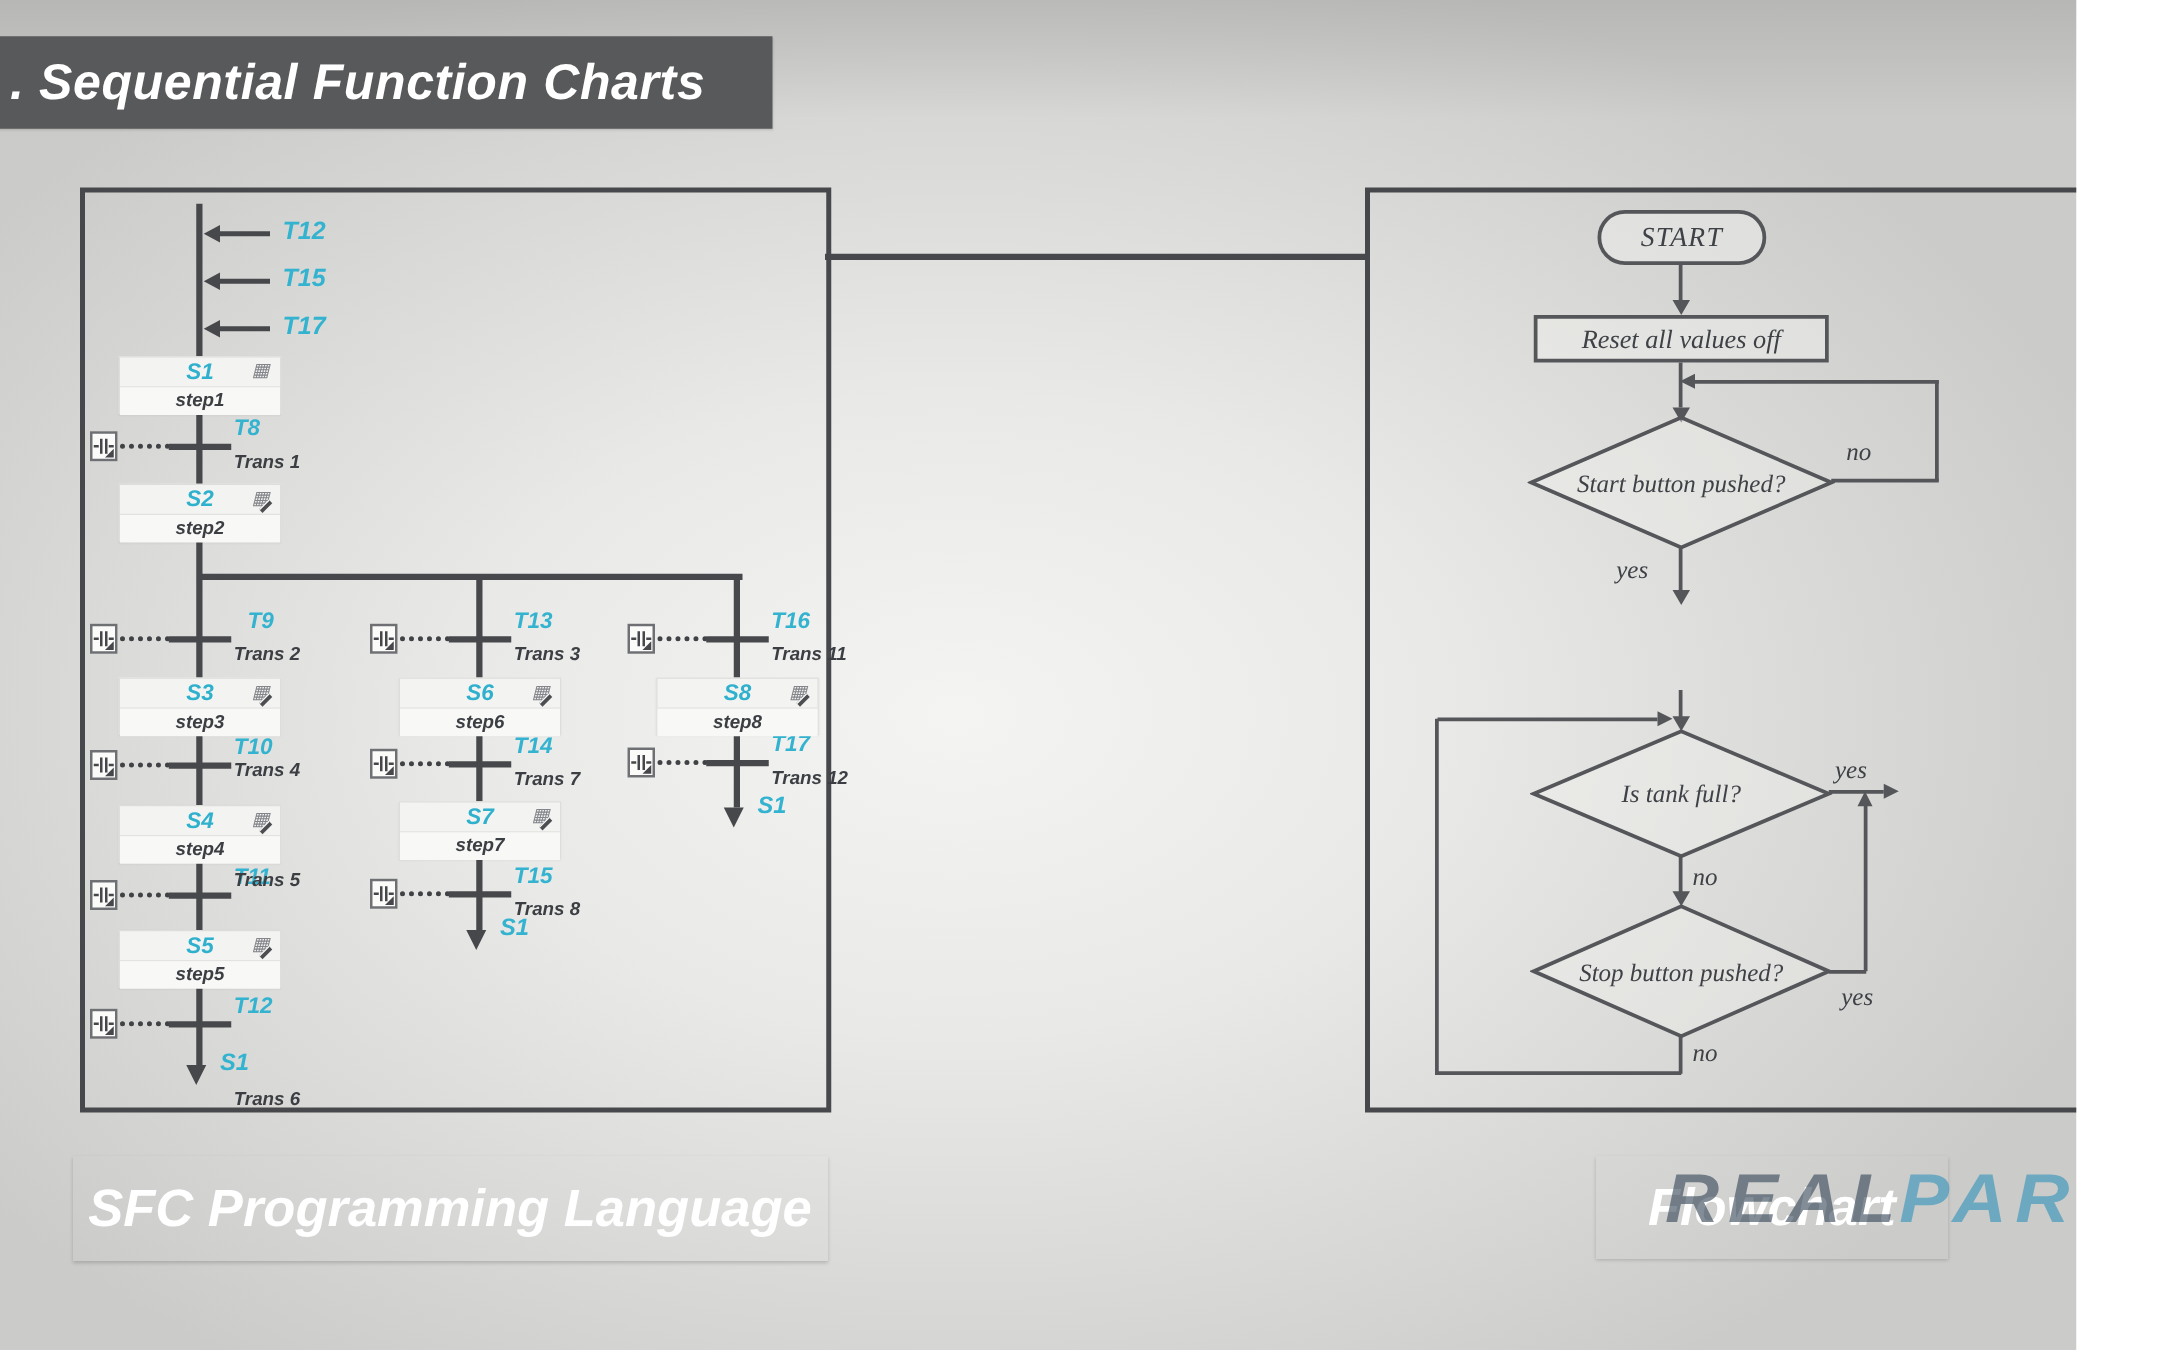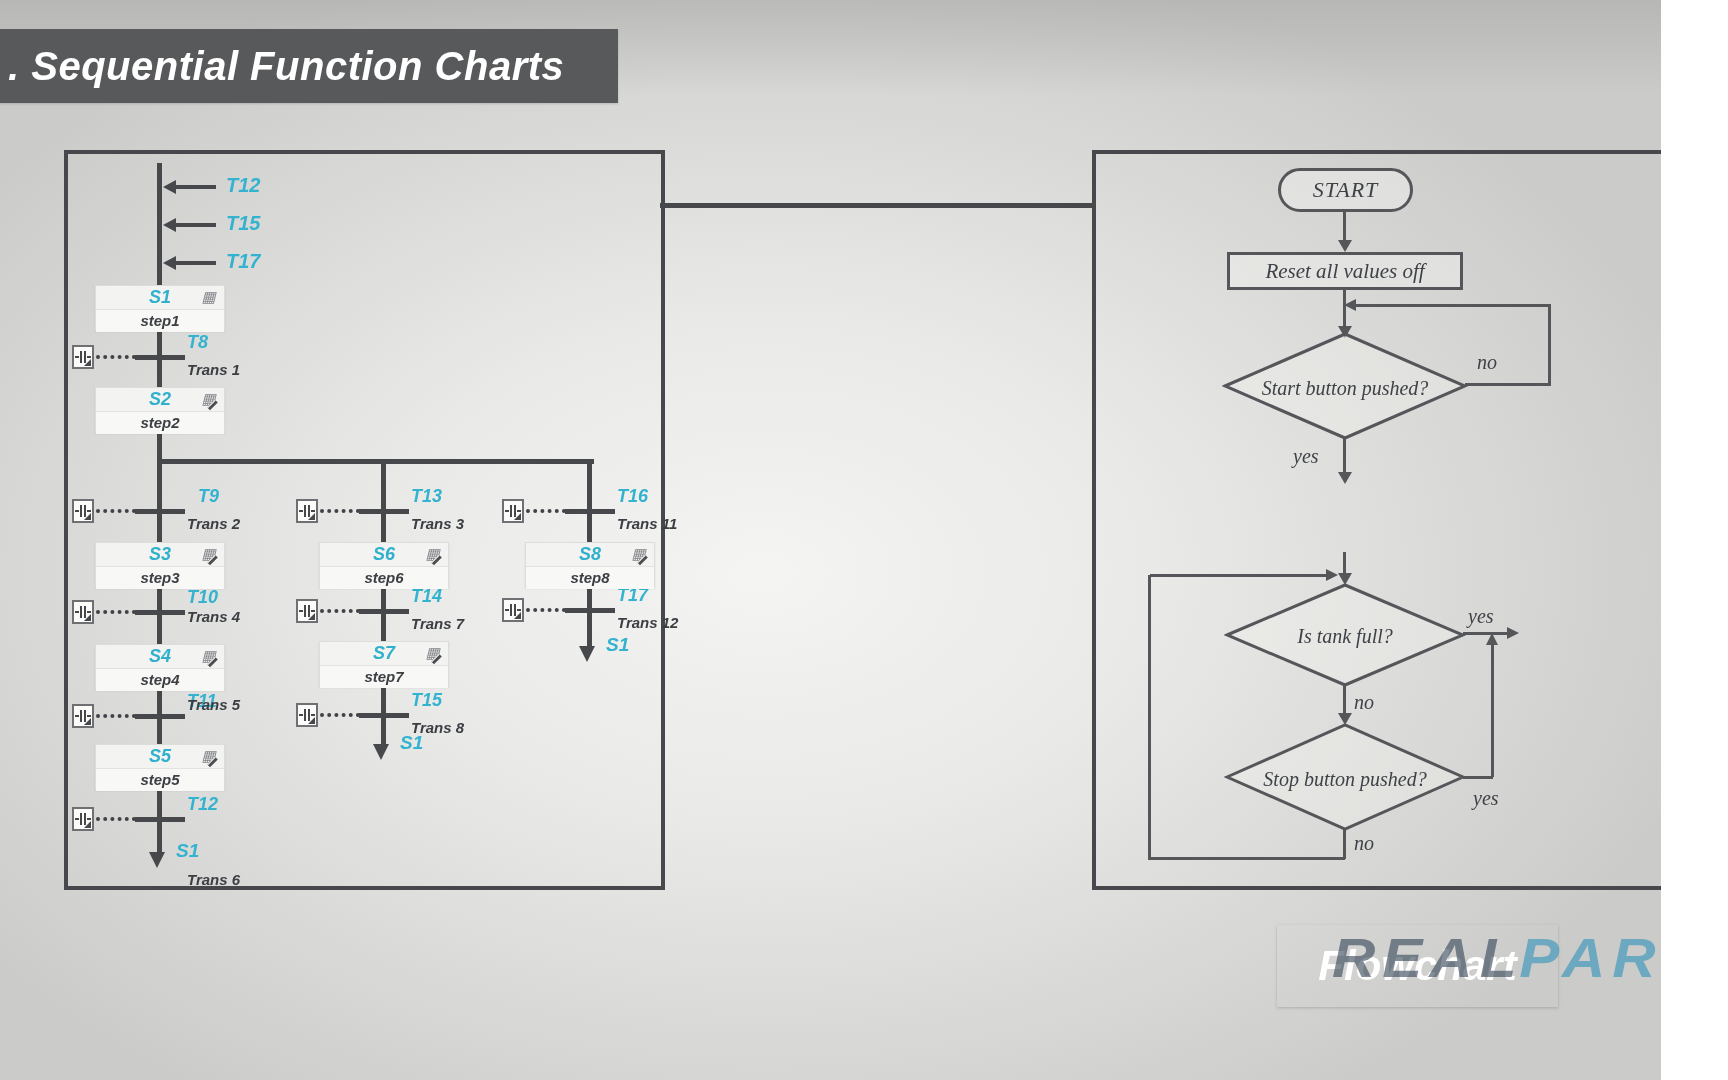--- a/index.html
+++ b/index.html
@@ -289,20 +289,23 @@
   <div class="fhline" style="left:1463px;top:776px;width:30px;height:3px;"></div>
   <div class="fvline" style="left:1491px;top:643px;width:3px;height:134px;"></div>
   <div class="tri f-up" style="left:1486px;top:633px;"></div>
   <div class="flowtext" style="left:1473px;top:787px;">yes</div>
 
   <div class="fvline" style="left:1343px;top:829px;width:3px;height:30px;"></div>
   <div class="fhline" style="left:1150px;top:857px;width:195px;height:3px;"></div>
   <div class="fvline" style="left:1148px;top:575px;width:3px;height:285px;"></div>
   <div class="flowtext" style="left:1354px;top:832px;">no</div>
 
+  <div class="banner" id="banner-sfc">
+    <span>SFC Programming Language</span>
+  </div>
   <div class="banner" id="banner-flow">
     <span>Flowchart</span>
   </div>
 
   <div class="logo">
     <span class="p1">REAL</span><span class="p2">PARS</span>
   </div>
 
 </div>
 

